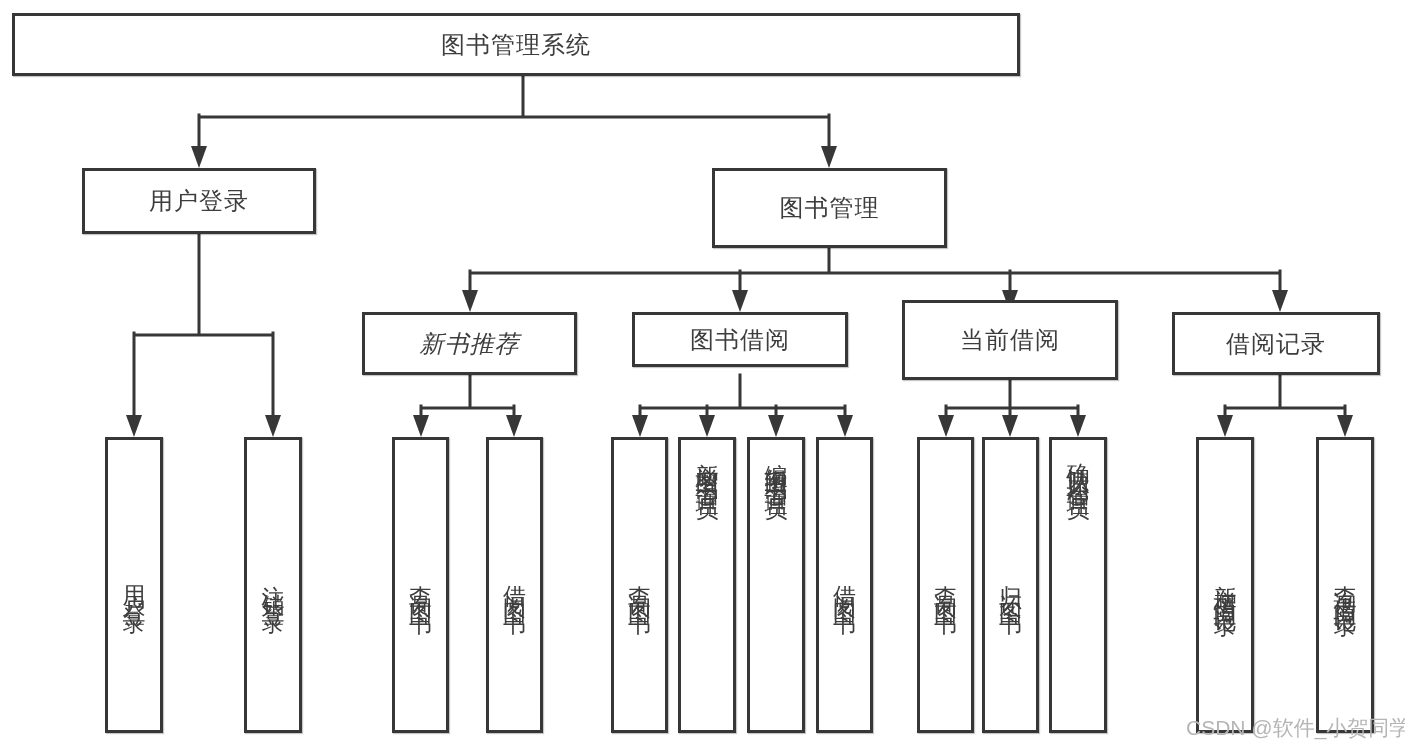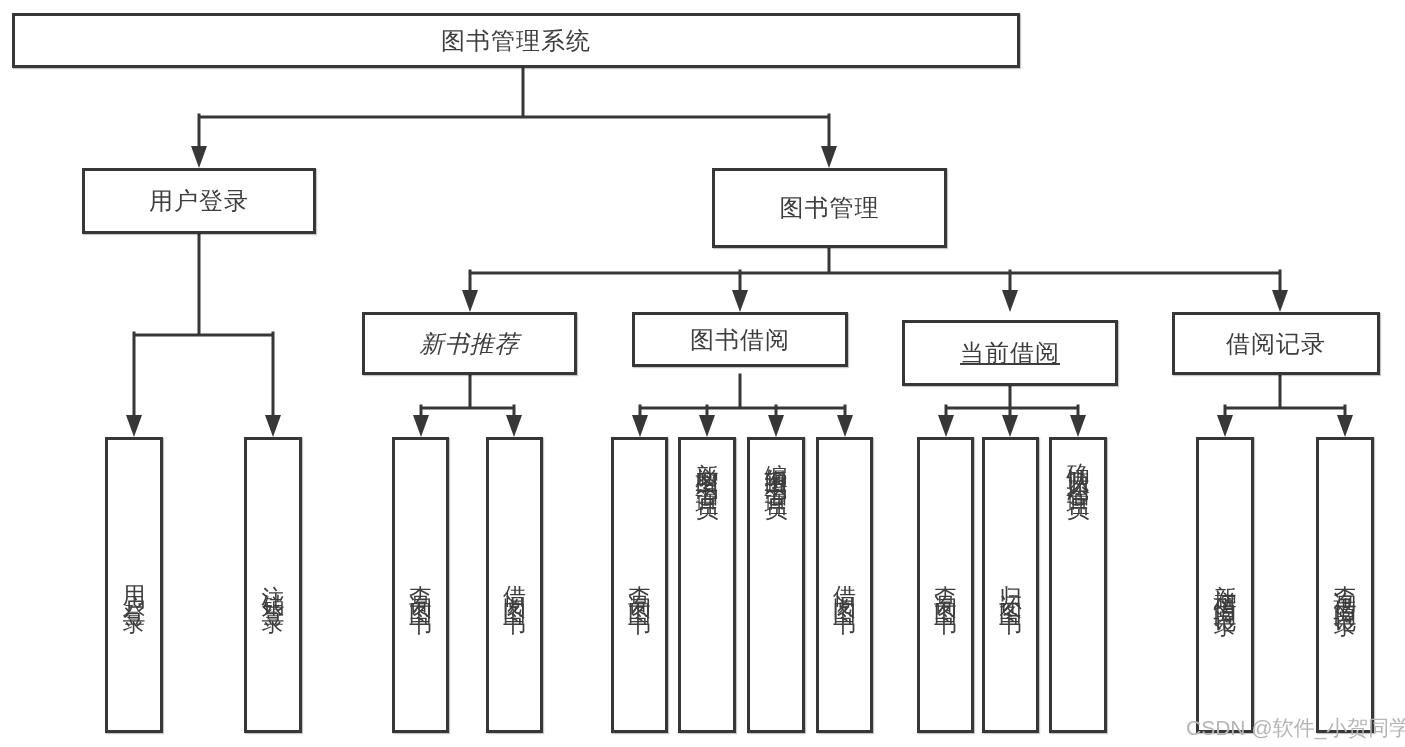--- a/index.html
+++ b/index.html
@@ -93,28 +93,28 @@
     <polygon points="699,415 715,415 707,437"></polygon>
     <polygon points="768,415 784,415 776,437"></polygon>
     <polygon points="837,415 853,415 845,437"></polygon>
     <polygon points="938,415 954,415 946,437"></polygon>
     <polygon points="1002,415 1018,415 1010,437"></polygon>
     <polygon points="1070,415 1086,415 1078,437"></polygon>
     <polygon points="1217,415 1233,415 1225,437"></polygon>
     <polygon points="1337,415 1353,415 1345,437"></polygon>
   </svg>
 
-  <div class="box hbox" style="left:12px; top:13px; width:1008px; height:55px;text-align:right;">图书管理系统</div>
+  <div class="box hbox" style="left:12px; top:13px; width:1008px; height:63px;text-align:right;">图书管理系统</div>
 
   <div class="box hbox" style="left:82px; top:168px; width:234px; height:66px;">用户登录</div>
   <div class="box hbox" style="left:712px; top:168px; width:235px; height:80px;">图书管理</div>
 
   <div class="box hbox" style="left:362px; top:312px; width:215px; height:63px;font-style:italic;">新书推荐</div>
   <div class="box hbox" style="left:632px; top:312px; width:216px; height:55px;">图书借阅</div>
-  <div class="box hbox" style="left:902px; top:320px; width:216px; height:66px;text-decoration:underline;">当前借阅</div>
+  <div class="box hbox" style="left:902px; top:300px; width:216px; height:80px;">当前借阅</div>
   <div class="box hbox" style="left:1172px; top:312px; width:208px; height:63px;">借阅记录</div>
 
   <div class="box vbox" style="left:105px; top:437px; width:58px; height:296px;">
     <span class="vlabel">用户登录</span>
   </div>
   <div class="box vbox" style="left:244px; top:437px; width:58px; height:296px;">
     <span class="vlabel">注销登录</span>
   </div>
 
   <div class="box vbox" style="left:392px; top:437px; width:57px; height:296px;">

